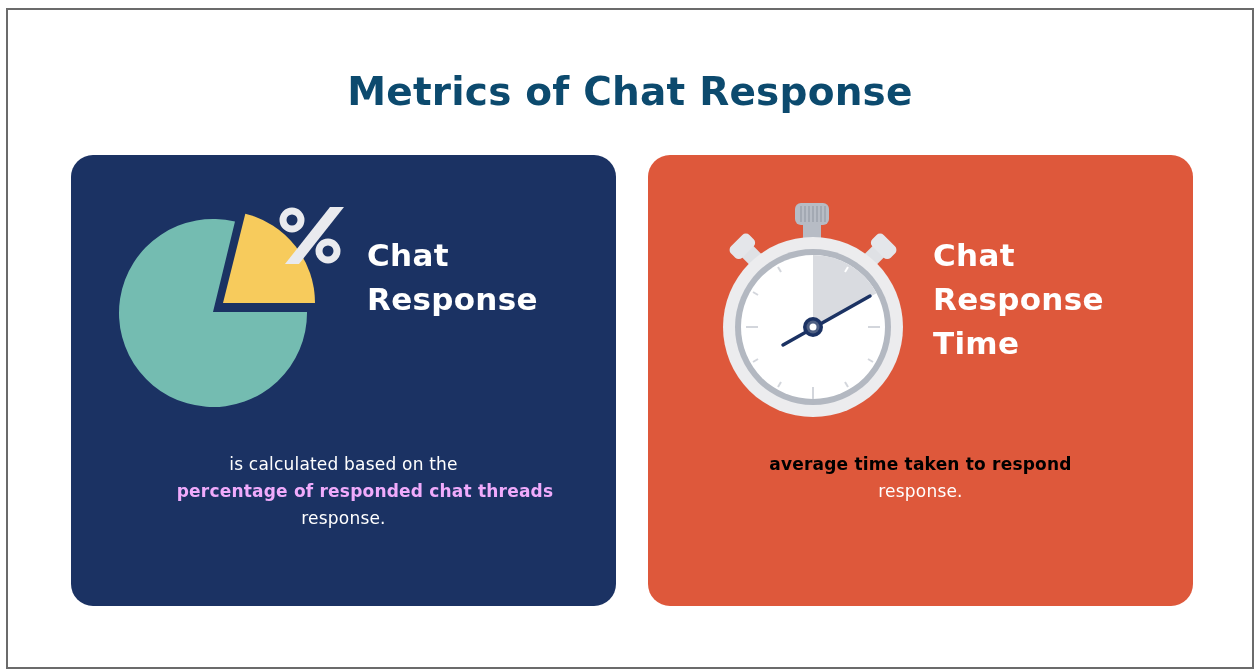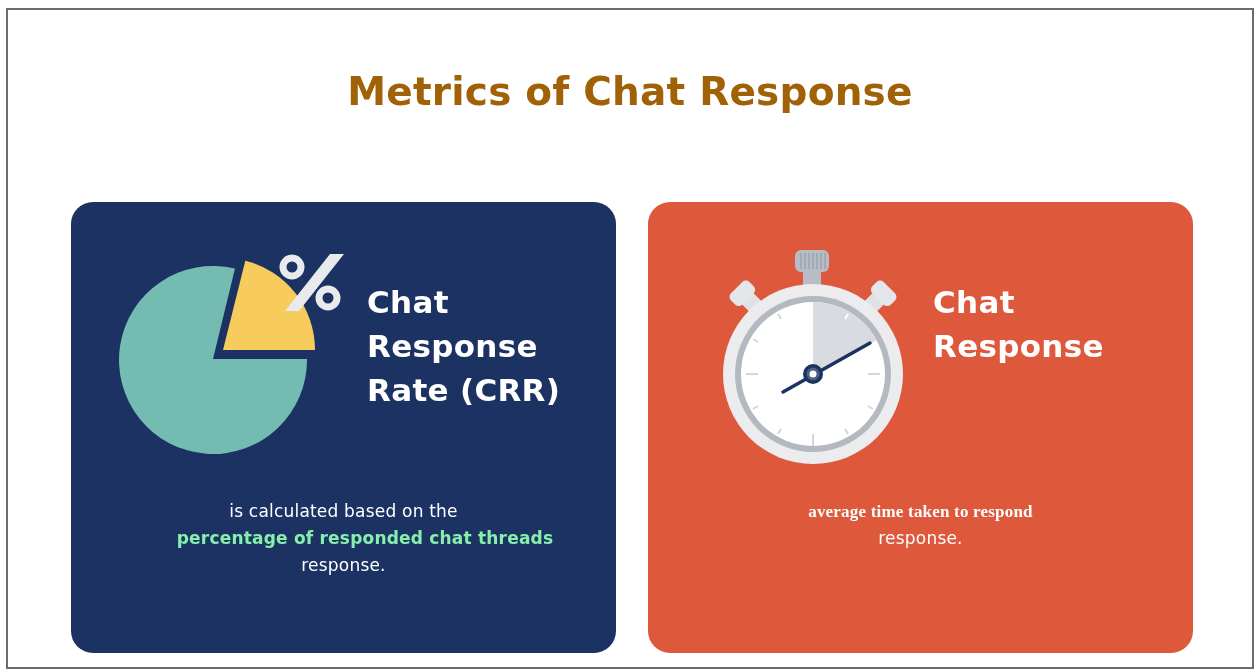--- a/index.html
+++ b/index.html
@@ -11,21 +11,21 @@
     border: 2px solid #6b6b6b; background: #ffffff;
   }
 
   .title {
     position: absolute; left: 0; top: 68px; width: 1260px; text-align: center;
     font-size: 39px; font-weight: bold; letter-spacing: 0.2px;
     line-height: 48px;
   }
 
   .card {
-    position: absolute; top: 155px; height: 451px; border-radius: 22px; overflow: hidden; margin-top: 47px;
+    position: absolute; top: 155px; height: 451px; border-radius: 22px; overflow: hidden;
   }
   .card.left { left: 71px; width: 545px; }
   .card.right { left: 648px; width: 545px; }
 
   .card svg.icon-art { position: absolute; }
 
   .heading {
     position: absolute; color: #ffffff; font-weight: bold;
     font-size: 31px; line-height: 44px; letter-spacing: 0.3px;
   }
@@ -37,45 +37,44 @@
     font-size: 17px; line-height: 27px; letter-spacing: 0.2px;
   }
   .desc span { display: block; white-space: nowrap; text-align: center; }
   .desc .hl { font-weight: bold; }
 </style>
 </head>
 <body>
 
 <div class="frame"></div>
 
-<h1 class="title" style="color:#a16207;text-align:center;">Metrics of Chat Response</h1>
+<h1 class="title" style="color:#0c4a6e;text-align:center;">Metrics of Chat Response</h1>
 
 <section class="card left" style="background:#1b3263;">
   <svg class="icon-art" style="left:40px; top:45px;" width="240" height="220" viewBox="0 0 240 220">
 
     <path d="M102 112 L 124 21.6 A 94 94 0 1 0 196 112 Z" fill="#74bcb1"></path>
 
     <path d="M112 103 L 134.3 13.7 A 92 92 0 0 1 204 103 Z" fill="#f7cb5c"></path>
 
     <g fill="none" stroke="#e9eaee">
       <circle cx="181" cy="20" r="9" stroke-width="7"></circle>
       <circle cx="217" cy="51" r="9" stroke-width="7"></circle>
     </g>
     <polygon points="219,7 233,7 188,64 174,64" fill="#e9eaee"></polygon>
   </svg>
 
   <div class="heading" style="left:296px; top:78px;">
     <span>Chat</span>
     <span>Response</span>
-    <span>Rate (CRR)</span>
   </div>
 
   <div class="desc">
     <span>is calculated based on the</span>
-    <span class="hl" style="color:#86efac;padding-left:43px;">percentage of responded chat threads</span>
+    <span class="hl" style="color:#f0abfc;padding-left:43px;">percentage of responded chat threads</span>
     <span>response.</span>
   </div>
 </section>
 
 <section class="card right" style="background:#de583b;">
   <svg class="icon-art" style="left:70px; top:45px;" width="200" height="220" viewBox="0 0 200 220">
 
     <rect x="77" y="3" width="34" height="22" rx="6" fill="#b7bcc5"></rect>
     <g stroke="#9ba1ab" stroke-width="1.4">
       <line x1="83" y1="6" x2="83" y2="22"></line>
@@ -119,19 +118,20 @@
 
     <line x1="65" y1="145" x2="152" y2="96" stroke="#1b3263" stroke-width="3.5" stroke-linecap="round"></line>
     <circle cx="95" cy="127" r="10" fill="#1b3263"></circle>
     <circle cx="95" cy="127" r="6.5" fill="#4e5f82"></circle>
     <circle cx="95" cy="127" r="3.5" fill="#ffffff"></circle>
   </svg>
 
   <div class="heading" style="left:285px; top:78px;">
     <span>Chat</span>
     <span>Response</span>
+    <span>Time</span>
   </div>
 
   <div class="desc">
-    <span class="hl" style="color:#ffffff;font-family:Liberation Serif, serif;">average time taken to respond</span>
+    <span class="hl" style="color:#000000;">average time taken to respond</span>
     <span>response.</span>
   </div>
 </section>
 
 </body></html>

